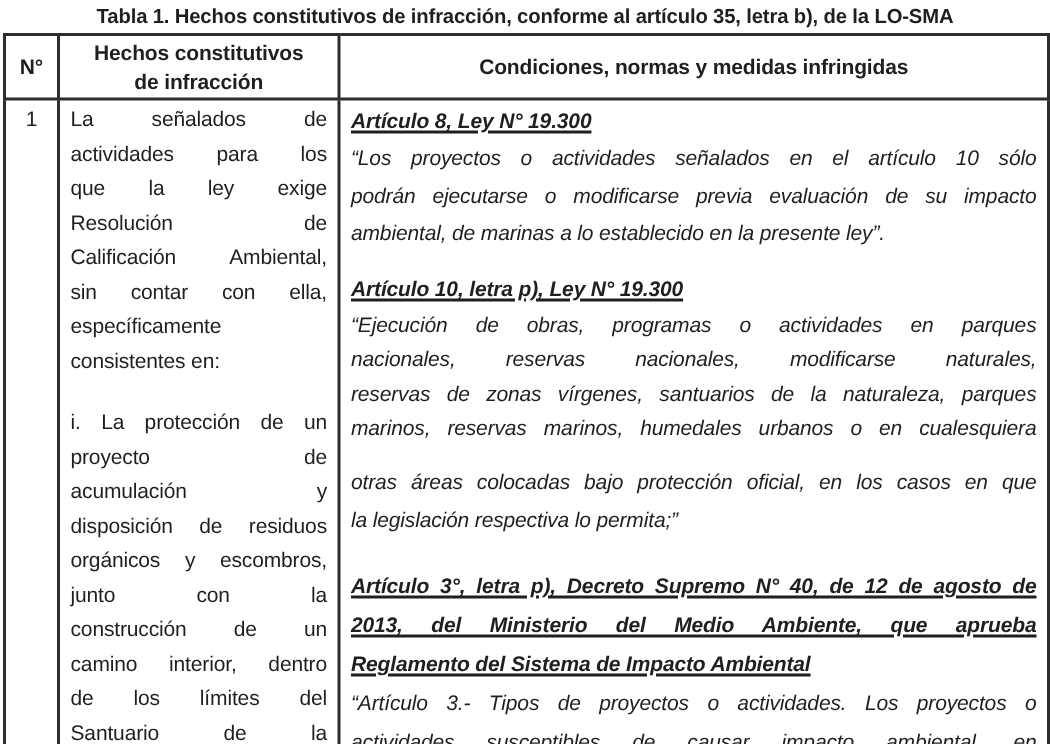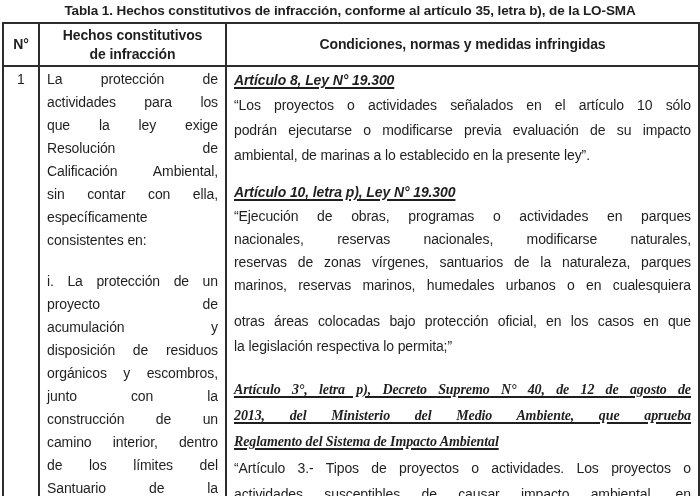--- a/index.html
+++ b/index.html
@@ -63,36 +63,36 @@
   }
   .blk { letter-spacing: -0.1px; }
   .ln {
     text-align: justify;
     text-align-last: justify;
   }
   .ln.last {
     text-align: left;
     text-align-last: auto;
   }
-  .b-quote { }
+  .b-quote { font-style: italic; }
   .b-heading {
     font-weight: 700;
     font-style: italic;
     text-decoration: underline;
     text-decoration-thickness: 1.5px;
     text-underline-offset: 2px;
   }
   
   #hechos-blocks .blk { line-height: 23px; }
   #hechos-blocks .blk:nth-child(2) { margin-top: 18px; }
   #cond-blocks .blk { line-height: 25px; }
   #cond-blocks .blk:nth-child(3) { margin-top: 12px; }
   #cond-blocks .blk:nth-child(4) { line-height: 23px; }
   #cond-blocks .blk:nth-child(5) { margin-top: 12px; }
-  #cond-blocks .blk:nth-child(6) { margin-top: 18px; line-height: 26px; font-family: Liberation Serif, serif; }
+  #cond-blocks .blk:nth-child(6) { margin-top: 18px; line-height: 26px; }
   #cond-blocks .blk:nth-child(7) { line-height: 26px; }
 </style>
 </head>
 <body>
 
 <div class="page">
   <div class="doc-title">Tabla 1. Hechos constitutivos de infracción, conforme al artículo 35, letra b), de la LO-SMA</div>
 
   <table class="tbl">
     <colgroup>
@@ -113,21 +113,21 @@
           <span>Condiciones, normas y medidas infringidas</span>
         </th>
       </tr>
     </thead>
     <tbody>
       <tr>
         <td class="num">1</td>
         <td class="hechos">
           <div id="hechos-blocks">
               <div class="blk b-para">
-                <div class="ln">La protección de</div>
+                <div class="ln">La señalados de</div>
                 <div class="ln">actividades para los</div>
                 <div class="ln">que la ley exige</div>
                 <div class="ln">Resolución de</div>
                 <div class="ln">Calificación Ambiental,</div>
                 <div class="ln">sin contar con ella,</div>
                 <div class="ln">específicamente</div>
                 <div class="ln last">consistentes en:</div>
               </div>
               <div class="blk b-para">
                 <div class="ln">i. La protección de un</div>

